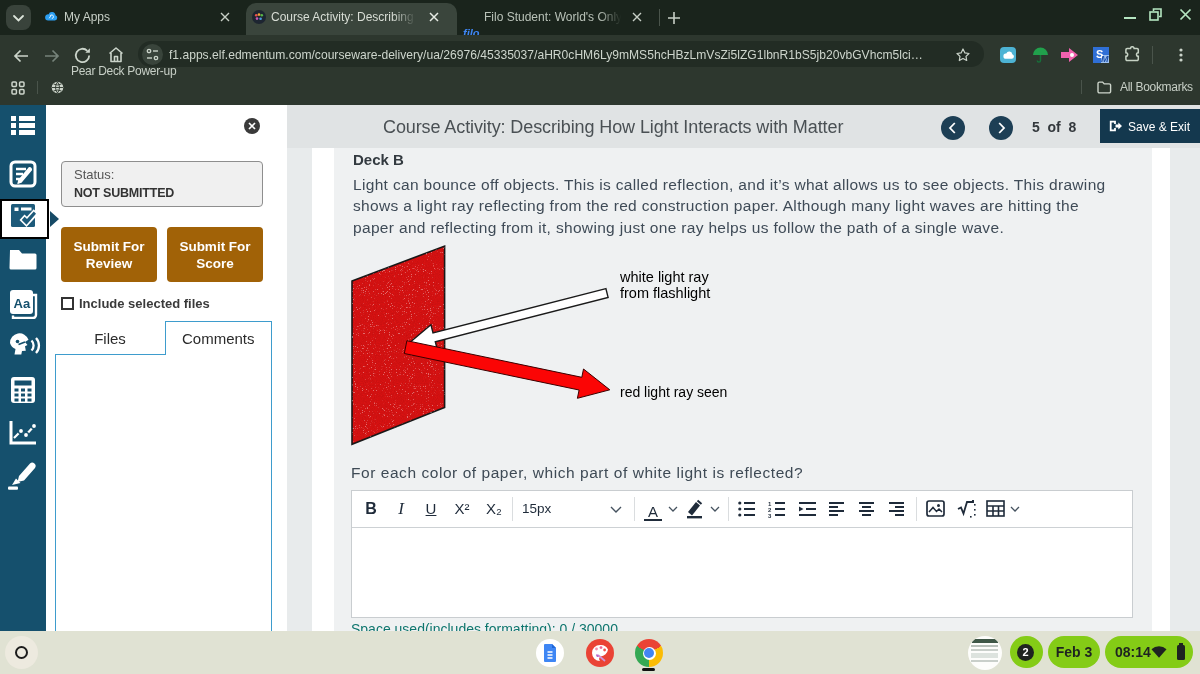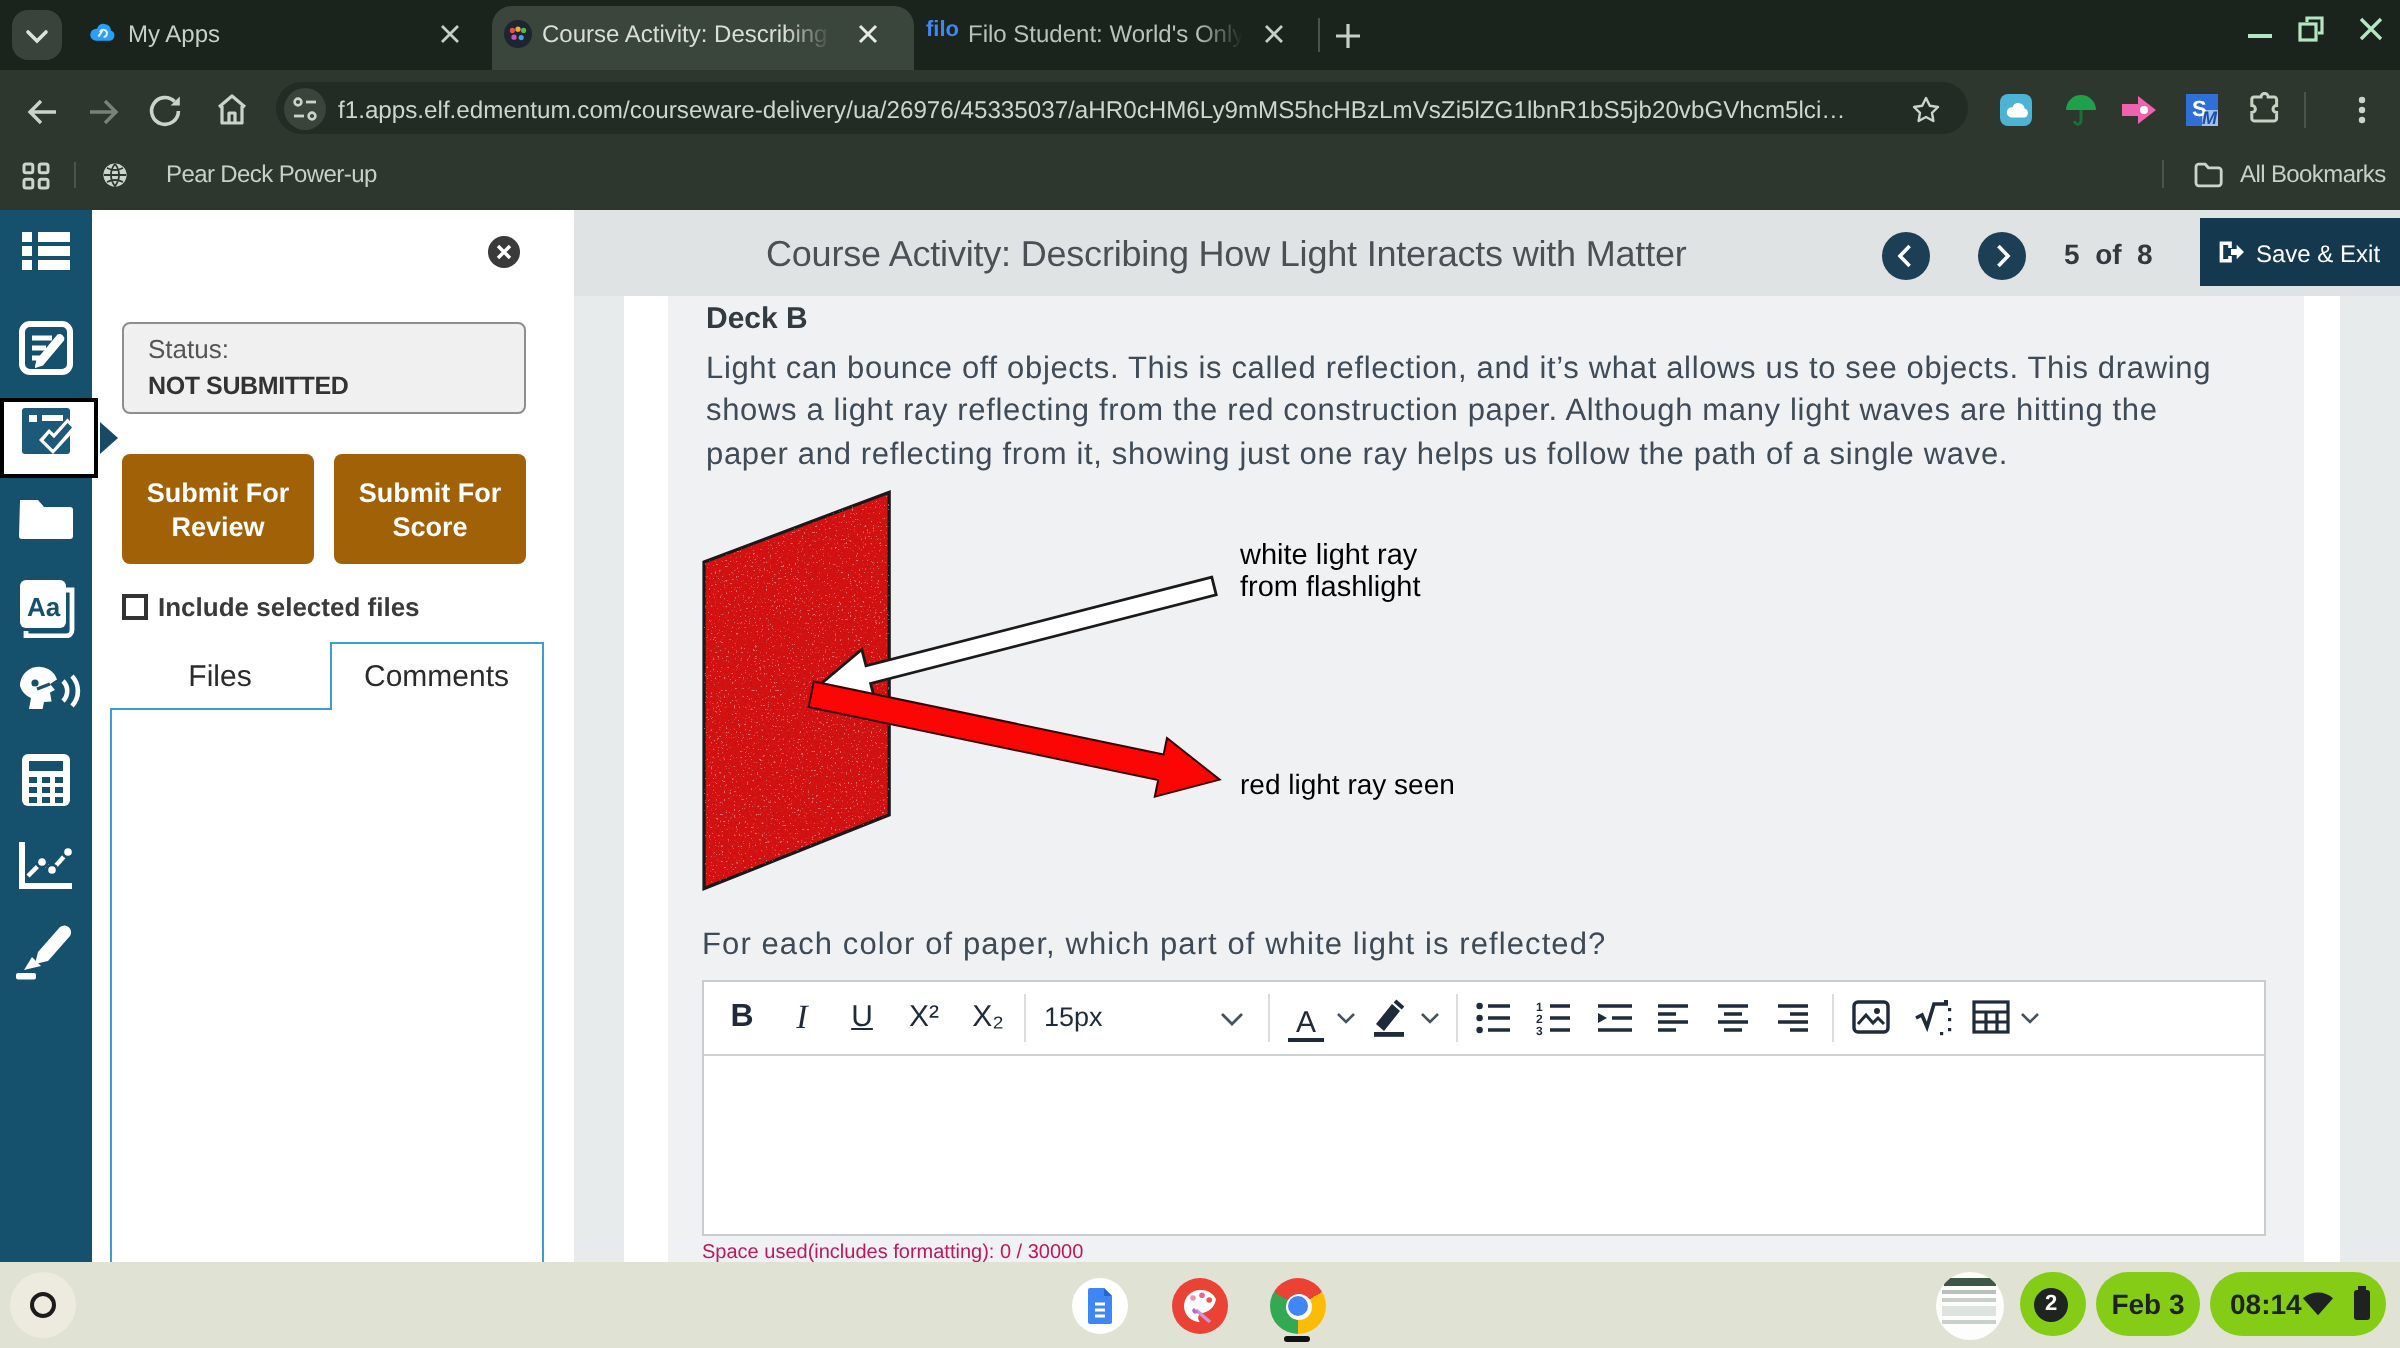--- a/index.html
+++ b/index.html
@@ -47,21 +47,21 @@
   #savebtn { left:813px; top:4px; width:100px; height:34px; background:#14384e; color:#fff; font-size:12px; white-space:nowrap; }
   #mainbody { left:0; top:43px; width:913px; height:483px; background:#fff; }
   #gutterL { left:0; top:0; width:25px; height:483px; background:#e8ebec; }
   #gutterR { left:883px; top:0; width:30px; height:483px; background:#e8ebec; }
   #content { left:47px; top:0; width:818px; height:483px; background:#eff1f2; }
   #partb { left:19px; top:3px; font-size:15px; font-weight:bold; color:#333a40; }
   #para { left:19px; top:26px; width:790px; white-space:nowrap; font-size:15.5px; letter-spacing:0.33px; line-height:21.3px; color:#3f4b57; }
   #question { left:17px; top:316px; font-size:15.5px; letter-spacing:0.55px; color:#3e4a55; }
   #editor { left:17px; top:342px; width:782px; height:128px; background:#fff; border:1px solid #c9cdd0; }
   #edtoolbar { left:0; top:0; width:780px; height:37px; border-bottom:1px solid #cdd1d4; background:#fff; }
-  #spaceused { left:17px; top:473px; font-size:10px; color:#be185d; }
+  #spaceused { left:17px; top:473px; font-size:14px; color:#0f766e; }
 
   
   .tb { position:absolute; top:0; height:36px; line-height:36px; color:#1f2b3a; text-align:center; }
   .tsep { position:absolute; top:6px; width:1px; height:24px; background:#dadddf; }
 
   
   #shelf { left:0; top:631px; width:1200px; height:43px; background:#e0e2d3; }
   .spill { top:636px; height:32px; background:#84cc16; border-radius:16px; }
   .stxt { font-size:14px; font-weight:bold; color:#1e2321; }
 </style>
@@ -92,21 +92,21 @@
     <circle cx="9.8" cy="5.2" r="1.3" fill="#58b647"></circle>
     <circle cx="5" cy="8.6" r="1.3" fill="#c955b8"></circle>
     <circle cx="8.6" cy="8.8" r="1.3" fill="#4d9de0"></circle>
 </svg>
 <div class="abs tabtext" style="left:271px;top:10px;width:148px;color:#d9ded6;overflow:hidden;
   -webkit-mask-image:linear-gradient(90deg,#000 82%,transparent 98%);">Course Activity: Describing How Light</div>
 <svg class="abs" style="left:428px;top:11px;" width="12" height="12" viewBox="0 0 12 12">
     <path d="M2 2 L10 10 M10 2 L2 10" stroke="#e6ebe4" stroke-width="1.5"></path>
   </svg>
 
-<div class="abs" style="left:463px;top:9px;font-size:11px;font-weight:bold;color:#3f87f5;">filo</div>
+<div class="abs" style="left:463px;top:27px;font-size:11px;font-weight:bold;font-style:italic;color:#3f87f5;">filo</div>
 <div class="abs tabtext" style="left:484px;top:10px;width:140px;color:#b9c2b8;overflow:hidden;
   -webkit-mask-image:linear-gradient(90deg,#000 82%,transparent 98%);">Filo Student: World's Only Live</div>
 <svg class="abs" style="left:631px;top:11px;" width="12" height="12" viewBox="0 0 12 12">
     <path d="M2 2 L10 10 M10 2 L2 10" stroke="#c7cfc6" stroke-width="1.4"></path>
   </svg>
 <div class="abs" style="left:659px;top:9px;width:1px;height:17px;background:#4a544b;"></div>
 <svg class="abs" style="left:667px;top:11px;" width="14" height="14" viewBox="0 0 14 14">
     <path d="M7 1 V13 M1 7 H13" stroke="#c7cfc6" stroke-width="1.6"></path>
   </svg>
 
@@ -182,21 +182,21 @@
       <rect x="8.6" y="1" width="4.4" height="4.4" rx="1"></rect>
       <rect x="1" y="8.6" width="4.4" height="4.4" rx="1"></rect>
       <rect x="8.6" y="8.6" width="4.4" height="4.4" rx="1"></rect>
     </g>
   </svg>
 <div class="abs" style="left:37px;top:81px;width:1px;height:13px;background:#4a544b;"></div>
 <svg class="abs" style="left:51px;top:81px;" width="13" height="13" viewBox="0 0 13 13">
     <circle cx="6.5" cy="6.5" r="5.8" fill="#cdd5cb"></circle>
     <path d="M1 6.5 h11 M6.5 1 a8.5 8.5 0 0 1 0 11 a8.5 8.5 0 0 1 0 -11 M2.5 3 a9 9 0 0 0 8 0 M2.5 10 a9 9 0 0 1 8 0" stroke="#2d372e" stroke-width=".9" fill="none"></path>
   </svg>
-<div class="abs bmtext" style="left:71px;top:80px;margin-left:12px;">Pear Deck Power-up</div>
+<div class="abs bmtext" style="left:71px;top:64px;">Pear Deck Power-up</div>
 <div class="abs" style="left:1081px;top:80px;width:1px;height:14px;background:#4a544b;"></div>
 <svg class="abs" style="left:1097px;top:81px;" width="15" height="13" viewBox="0 0 15 13">
     <path d="M1 2.5 a1.4 1.4 0 0 1 1.4 -1.4 h3.2 l1.6 1.8 h5 a1.4 1.4 0 0 1 1.4 1.4 v6.2 a1.4 1.4 0 0 1 -1.4 1.4 h-9.8 a1.4 1.4 0 0 1 -1.4 -1.4z" fill="none" stroke="#cdd5cb" stroke-width="1.4"></path>
   </svg>
 <div class="abs bmtext" style="left:1120px;top:80px;">All Bookmarks</div>
 
 <div class="abs" id="page">
   <div class="abs" id="sidebar"></div>
 
   <svg class="abs sideicon" style="top:9px;" width="46" height="22" viewBox="0 0 46 22">

